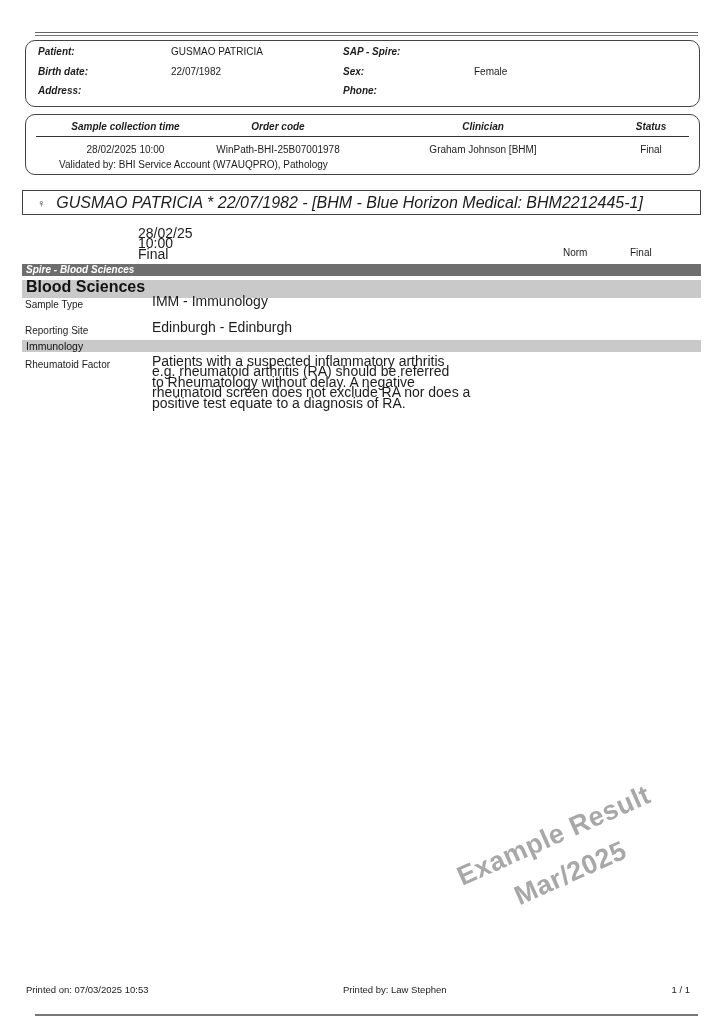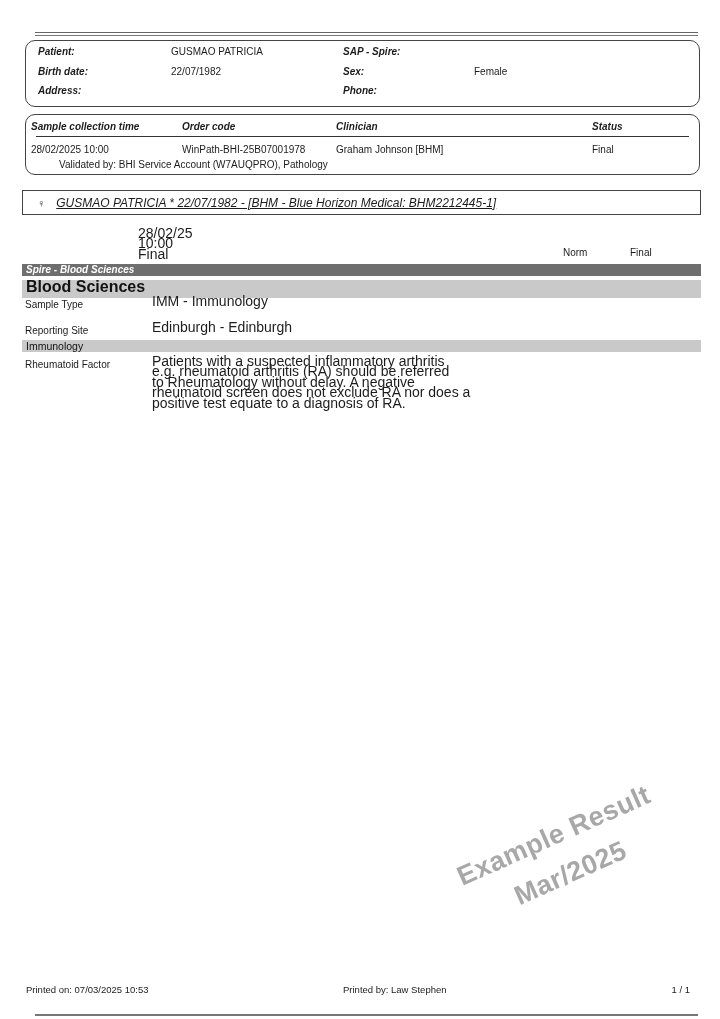--- a/index.html
+++ b/index.html
@@ -17,31 +17,31 @@
   #bottom-rule{left:35px;top:1014px;width:663px;height:2px;background:#777;}
 
   
   .rbox{border:1.5px solid #444;border-radius:10px;background:#fff;}
   #patient-box{left:25px;top:40px;width:673px;height:65px;}
   .pbox-row{position:absolute;left:12px;right:8px;display:grid;grid-template-columns:133px 172px 131px 1fr;font-size:10px;}
   .pbox-row .lbl{font-weight:bold;font-style:italic;}
   #pbox-row-0{top:5px;} #pbox-row-1{top:24.5px;} #pbox-row-2{top:44px;}
 
   #order-box{left:25px;top:114px;width:673px;height:59px;}
-  .obox-row{position:absolute;left:5px;right:8px;display:grid;grid-template-columns:151px 154px 256px 1fr;font-size:10px;}
+  .obox-row{position:absolute;left:24px;right:8px;display:grid;grid-template-columns:151px 154px 256px 1fr;font-size:10px;text-align:center;}
   #obox-header{top:6px;}
   #obox-header span{font-weight:bold;font-style:italic;}
   #obox-underline{position:absolute;left:10px;right:10px;top:21px;border-bottom:1px solid #333;}
   #obox-data{top:29px;}
   #obox-validated{position:absolute;left:33px;top:43.5px;font-size:10px;}
 
   
   #patient-banner{left:22px;top:190px;width:679px;height:25px;border:1px solid #444;display:flex;align-items:center;background:#fff;box-sizing:border-box;}
   #banner-gender{margin-left:14px;font-size:11px;}
-  #banner-text{margin-left:11px;font-style:italic;font-size:12px;text-decoration:underline;}
+  #banner-text{margin-left:11px;font-style:italic;font-size:16px;}
 
   
   #col-header{left:138px;top:228px;}
   #norm-label{left:563px;top:247px;font-size:10px;}
   #unit-label{left:630px;top:247px;font-size:10px;}
 
   
   .bar{left:22px;width:679px;box-sizing:border-box;padding-left:4px;}
   #section-bar{top:264px;height:12px;line-height:12px;font-size:10px;font-weight:bold;font-style:italic;color:#ffffff;}
   #subsection-bar{top:280px;height:18px;line-height:13px;font-size:16px;font-weight:bold;color:#111;}

